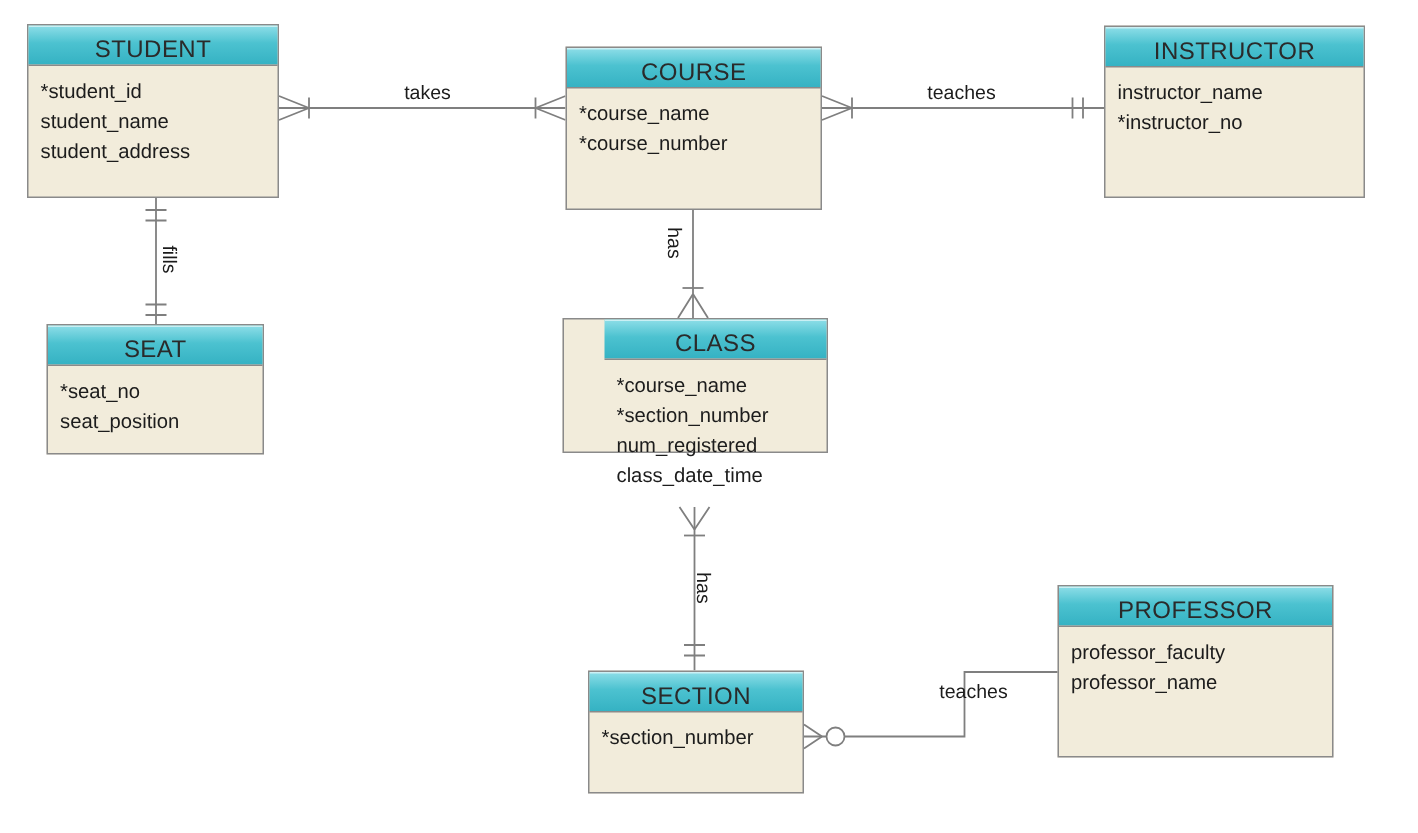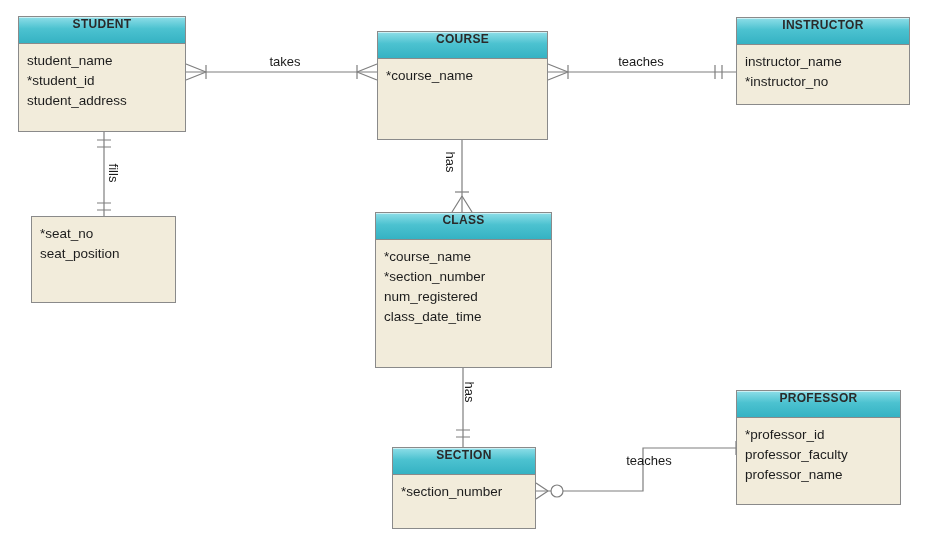--- a/index.html
+++ b/index.html
@@ -22,22 +22,22 @@
     box-sizing: border-box;
     border: 1px solid #8a8a8a;
     background: #f2ecdb;
   }
   .entity-header {
     box-sizing: border-box;
     height: 27px;
     background: linear-gradient(180deg, #8edee8 0%, #4cc2d0 45%, #35b2c3 100%);
     box-shadow: inset 0 1px 0 rgba(255,255,255,0.55);
     border-bottom: 1px solid #8a8a8a;
-    display: flex; align-items: flex-start; justify-content: center;
-    font-size: 12px; font-weight: bold; color: #2a2a2a;
+    display: flex; align-items: flex-end; justify-content: center;
+    font-size: 16px; font-weight: normal; color: #2a2a2a;
     letter-spacing: 0.3px;
   }
   .entity-body {
     padding: 7px 8px 0 8px;
     font-size: 13.5px; line-height: 20px; color: #1c1c1c;
     white-space: nowrap;
   }
 </style>
 </head>
 <body>
@@ -93,77 +93,80 @@
       <path class="rel-line" d="M736 441 V455 M743 441 V455"></path>
       <text class="rel-label" x="649" y="465" text-anchor="middle">teaches</text>
     </g>
   </svg>
 
   <div class="entity" style="left:18px; top:16px; width:168px; height:116px;">
     <div class="entity-header">
       <span>STUDENT</span>
     </div>
     <div class="entity-body">
+      <div>*student_id</div>
       <div>student_name</div>
-      <div>*student_id</div>
       <div>student_address</div>
     </div>
   </div>
 
   <div class="entity" style="left:377px; top:31px; width:171px; height:109px;">
     <div class="entity-header">
       <span>COURSE</span>
     </div>
     <div class="entity-body">
       <div>*course_name</div>
+      <div>*course_number</div>
     </div>
   </div>
 
-  <div class="entity" style="left:736px; top:17px; width:174px; height:88px;">
+  <div class="entity" style="left:736px; top:17px; width:174px; height:115px;">
     <div class="entity-header">
       <span>INSTRUCTOR</span>
     </div>
     <div class="entity-body">
       <div>instructor_name</div>
       <div>*instructor_no</div>
     </div>
   </div>
 
   <div class="entity" style="left:31px; top:216px; width:145px; height:87px;">
+    <div class="entity-header">
+      <span>SEAT</span>
+    </div>
     <div class="entity-body">
       <div>*seat_no</div>
       <div>seat_position</div>
     </div>
   </div>
 
-  <div class="entity" style="left:375px; top:212px; width:177px; height:156px;">
+  <div class="entity" style="left:375px; top:212px; width:177px; height:90px;padding-left:27px;">
     <div class="entity-header">
       <span>CLASS</span>
     </div>
     <div class="entity-body">
       <div>*course_name</div>
       <div>*section_number</div>
       <div>num_registered</div>
       <div>class_date_time</div>
     </div>
   </div>
 
   <div class="entity" style="left:392px; top:447px; width:144px; height:82px;">
     <div class="entity-header">
       <span>SECTION</span>
     </div>
     <div class="entity-body">
       <div>*section_number</div>
     </div>
   </div>
 
-  <div class="entity" style="left:736px; top:390px; width:165px; height:115px;">
+  <div class="entity" style="left:705px; top:390px; width:184px; height:115px;">
     <div class="entity-header">
       <span>PROFESSOR</span>
     </div>
     <div class="entity-body">
-      <div>*professor_id</div>
       <div>professor_faculty</div>
       <div>professor_name</div>
     </div>
   </div>
 
 </div>
 
 </body></html>

